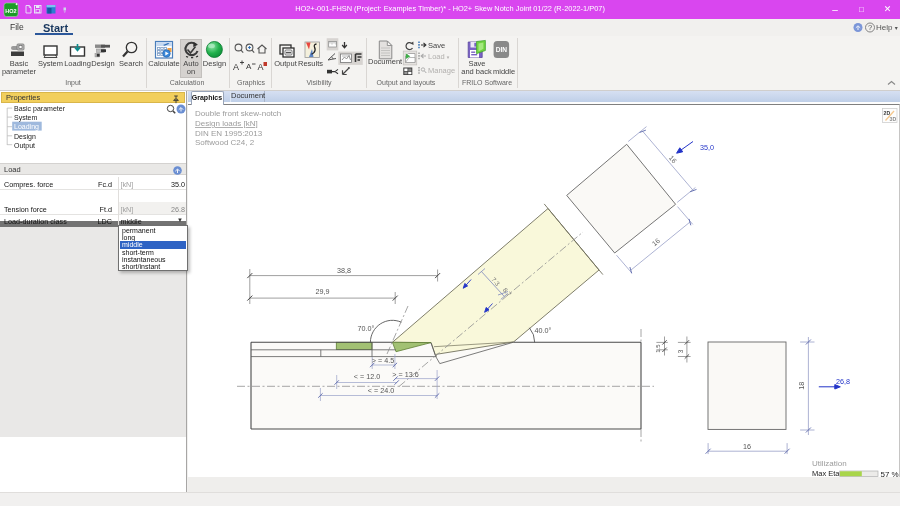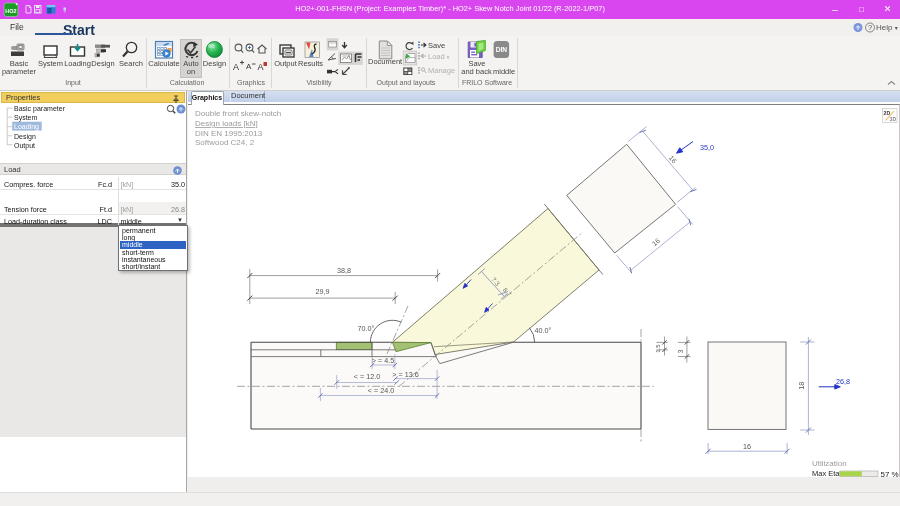--- a/index.html
+++ b/index.html
@@ -48,21 +48,21 @@
     <rect x="63.5" y="7.5" width="2.5" height="3" fill="#cdd8ea"></rect>
     <path d="M63.6 11.6 l1.2 1.2 1.2-1.2" fill="#cdd8ea"></path>
   </svg>
   <div class="title">HO2+-001-FHSN (Project: Examples Timber)* - HO2+ Skew Notch Joint 01/22 (R-2022-1/P07)</div>
   <div class="winbtn" style="left:820px;">–</div>
   <div class="winbtn" style="left:846.5px;font-size:8px;">□</div>
   <div class="winbtn" style="left:872.5px;font-size:9px;">✕</div>
 </div>
 <div id="menurow">
   <div class="abs" style="left:10px;top:3px;font-size:8.5px;color:#333;">File</div>
-  <div class="abs" style="left:43px;top:3px;font-size:14px;color:#17365d;font-weight:bold;margin-left:20px;">Start</div>
+  <div class="abs" style="left:43px;top:3px;font-size:11px;color:#17365d;font-weight:bold;">Start</div>
   <div class="abs" style="left:35px;top:13.5px;width:38px;height:2px;background:#2b579a;"></div>
   <svg class="abs" style="left:853px;top:3px" width="45" height="12">
     <circle cx="5" cy="5.5" r="4.5" fill="#7b96d8"></circle>
     <path d="M2.8 5.8 L5 3.8 L7.2 5.8 M5 4.5 V8" stroke="#fff" stroke-width="0.9" fill="none"></path>
     <circle cx="17" cy="5.5" r="4.5" fill="none" stroke="#777" stroke-width="0.9"></circle>
     <text x="17" y="8.3" font-size="7.5" fill="#555" text-anchor="middle">?</text>
   </svg>
   <div class="abs" style="left:876px;top:3.5px;font-size:8px;color:#555;">Help <span style="font-size:6px;">▾</span></div>
 </div>
 <div id="ribbon">
@@ -266,21 +266,21 @@
     <span class="punit">[kN]</span>
       <span class="pval">35.0</span>
   </div>
   <div class="prow" style="top:111.4px;">
     <span class="abs" style="left:118px;top:0;width:68px;height:11.5px;background:#f2f1ef;"></span>
     <span class="plabel">Tension force</span>
       <span class="psym">Ft.d</span>
     <span class="punit">[kN]</span>
       <span class="pval" style="color:#888;">26.8</span>
   </div>
-  <div class="prow" style="top:123.7px;border-bottom:4px solid #737373;">
+  <div class="prow" style="top:123.7px;border-bottom:6px solid #737373;">
     <span class="plabel">Load-duration class</span>
       <span class="psym">LDC</span>
     <span class="abs" style="left:120.5px;top:2.5px;">middle</span>
     <span class="abs" style="right:3px;top:2.5px;font-size:6px;color:#333;">▼</span>
   </div>
   <div class="abs" style="left:118px;top:86.2px;width:1px;height:49px;background:#e0dedc;"></div>
   <div class="abs" style="left:0;top:136.2px;width:186px;height:210px;background:#e9e8e7;"></div>
 </div>
 <div id="tabstrip">
   <div class="abs" style="left:0;top:0;width:712px;height:10.5px;background:linear-gradient(#d6e0f2,#bfcfe8);"></div>

